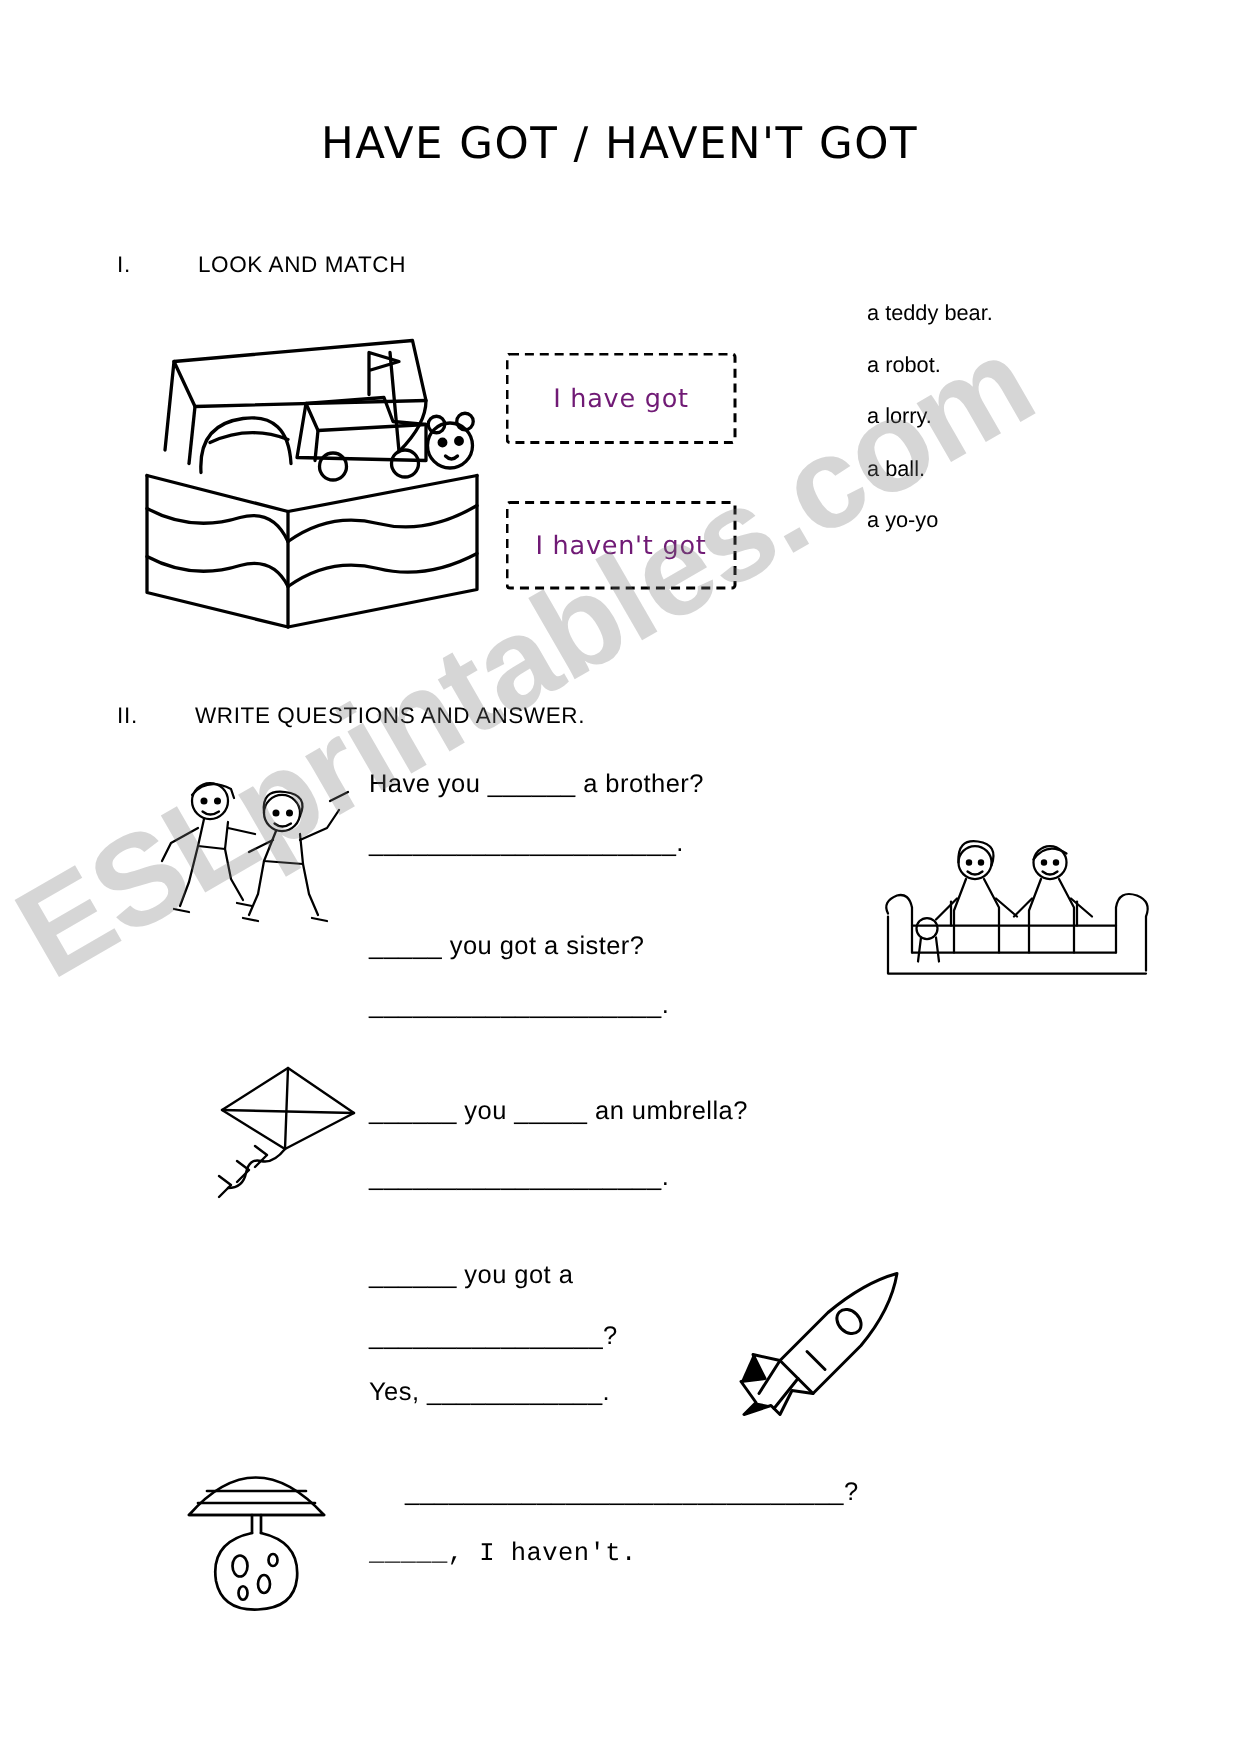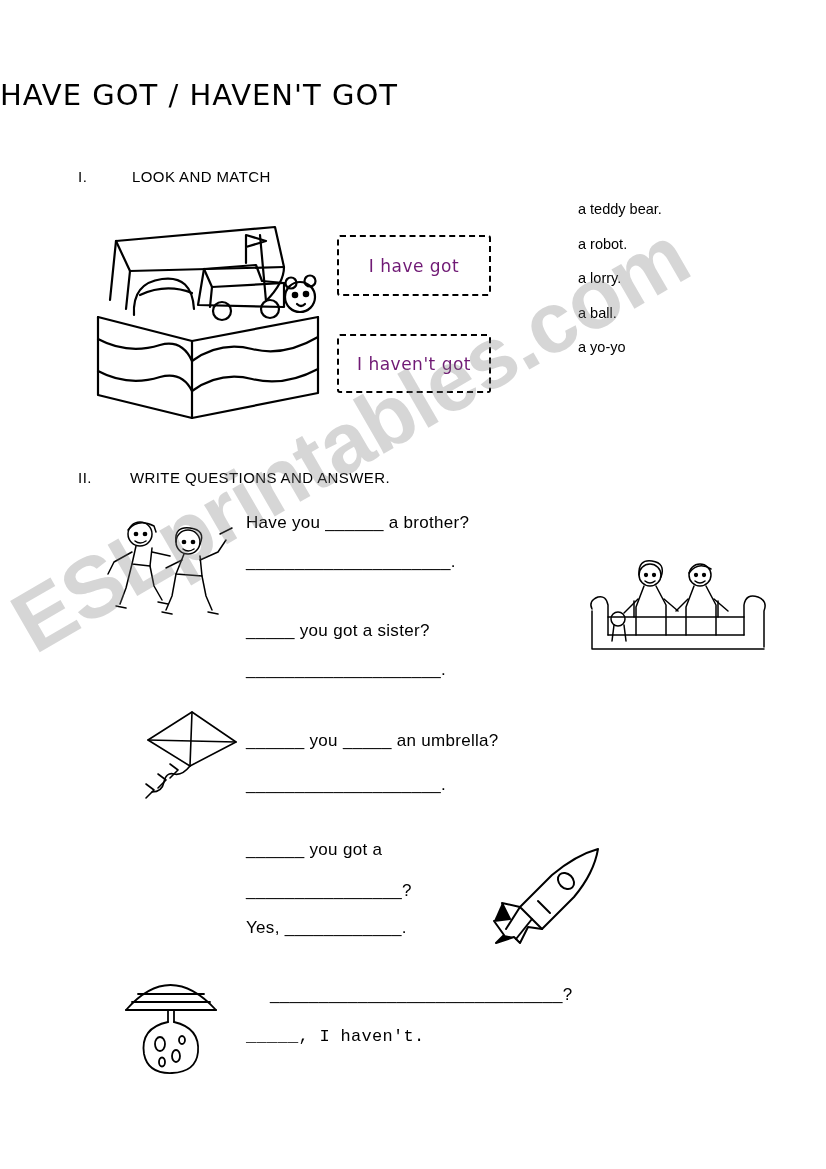--- a/index.html
+++ b/index.html
@@ -43,20 +43,21 @@
     transform-origin: left center;
     white-space: nowrap;
   }
 
   
   .title {
     position: absolute;
     left: 0;
     top: 78px;
     width: 826px;
+    text-align: center;
     font-family: "DejaVu Sans", sans-serif;
     font-size: 29px;
     letter-spacing: 1px;
     color: #000;
   }
 
   
   .sec-num {
     position: absolute;
     font-size: 15px;

